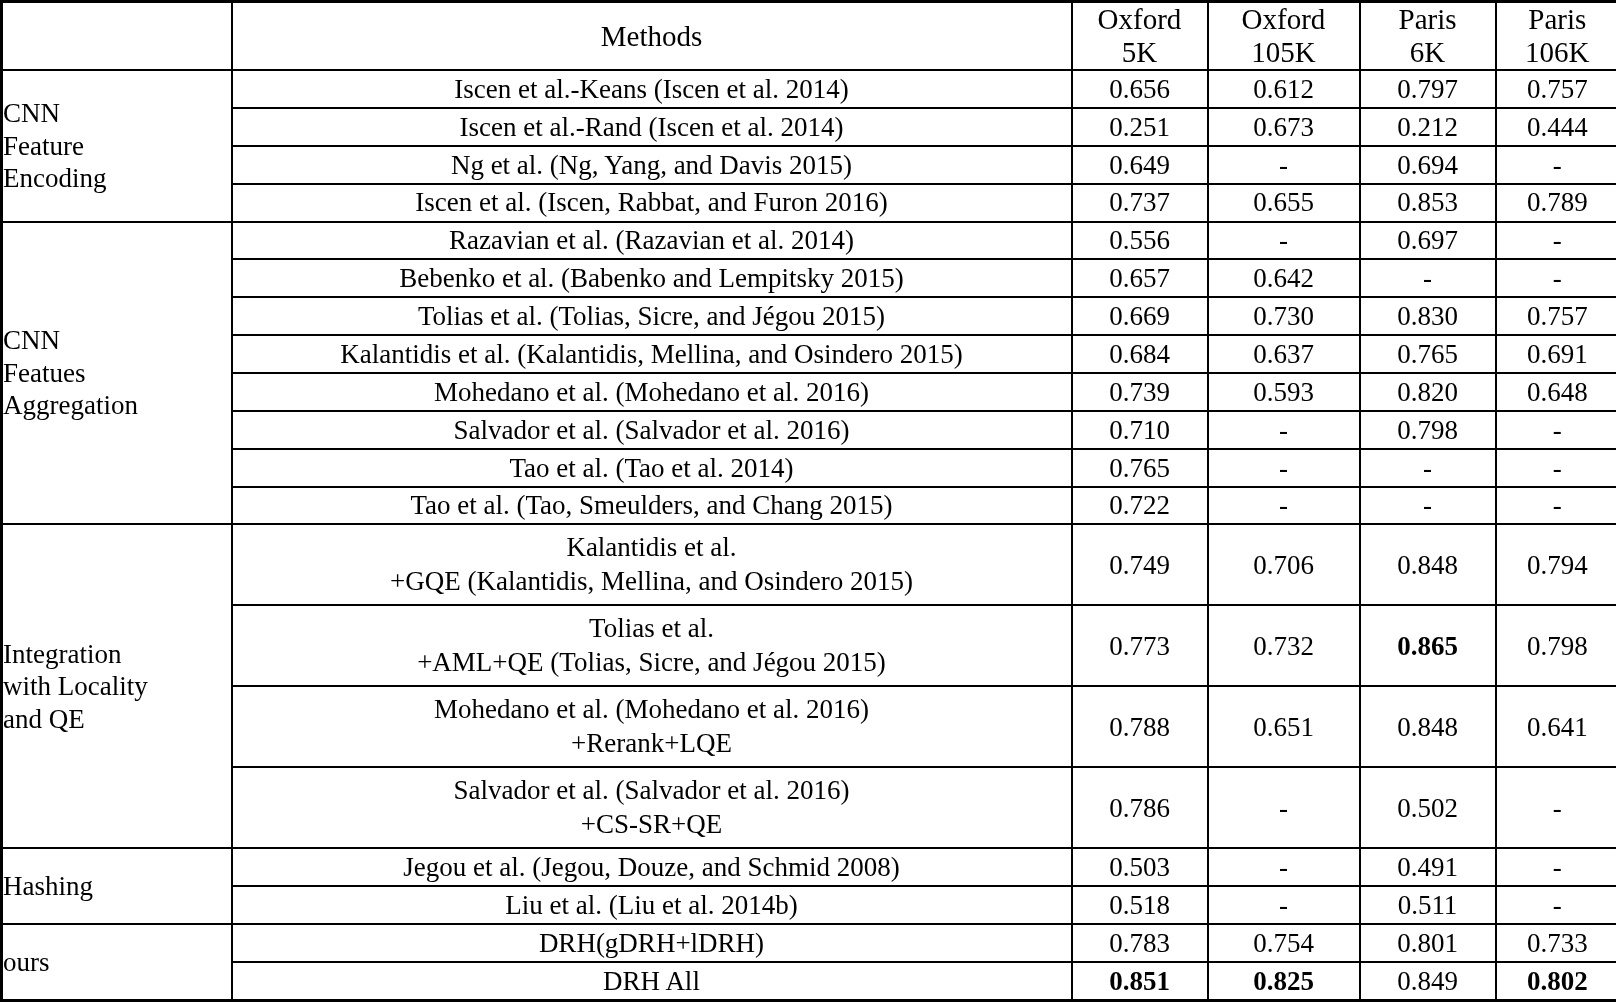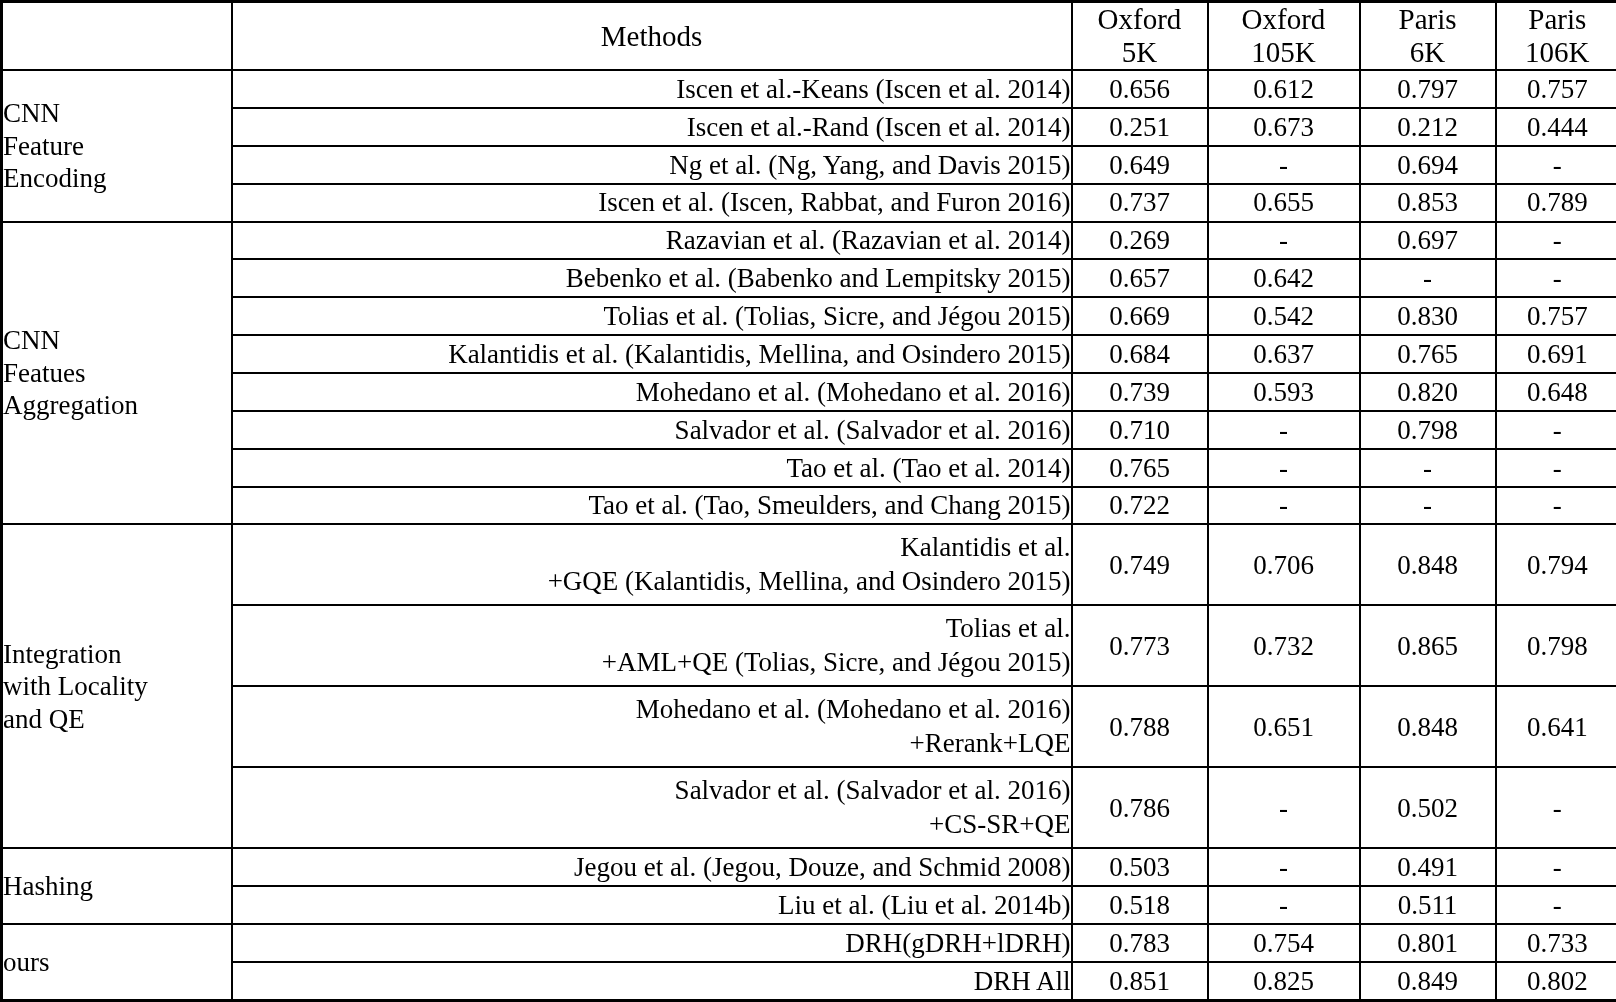--- a/index.html
+++ b/index.html
@@ -54,36 +54,36 @@
   th.hdr-blank { border-right: 2px solid #000; }
 
   td.group {
     text-align: left;
     padding-left: 10px;
     font-size: 27px;
     line-height: 1.2;
     vertical-align: middle;
   }
   td.method {
-    text-align: right;
+    text-align: center;
     padding-left: 14px;
     padding-right: 4px;
     white-space: nowrap;
     overflow: visible;
   }
   td.method.two-line {
     white-space: normal;
     line-height: 1.24;
     margin-left: 38px;
   }
   td.val {
     text-align: center;
   }
   td.val.bold {
-    font-weight: normal;
+    font-weight: bold;
   }
   .gl { display: block; }
 </style>
 </head>
 <body>
 
 <div id="table-wrap">
   <table class="results">
     <colgroup>
       <col class="col-group">
@@ -159,40 +159,40 @@
         </tr>
         <tr>
           <td class="group" rowspan="8">
             <span class="gl">CNN</span>
             <span class="gl">Featues</span>
             <span class="gl">Aggregation</span>
           </td>
           <td class="method">
             <span class="gl">Razavian et al. (Razavian et al. 2014)</span>
           </td>
-          <td class="val">0.269</td>
+          <td class="val">0.556</td>
           <td class="val">-</td>
           <td class="val">0.697</td>
           <td class="val">-</td>
         </tr>
         <tr>
           <td class="method">
             <span class="gl">Bebenko et al. (Babenko and Lempitsky 2015)</span>
           </td>
           <td class="val">0.657</td>
           <td class="val">0.642</td>
           <td class="val">-</td>
           <td class="val">-</td>
         </tr>
         <tr>
           <td class="method">
             <span class="gl">Tolias et al. (Tolias, Sicre, and Jégou 2015)</span>
           </td>
           <td class="val">0.669</td>
-          <td class="val">0.542</td>
+          <td class="val">0.730</td>
           <td class="val">0.830</td>
           <td class="val">0.757</td>
         </tr>
         <tr>
           <td class="method">
             <span class="gl">Kalantidis et al. (Kalantidis, Mellina, and Osindero 2015)</span>
           </td>
           <td class="val">0.684</td>
           <td class="val">0.637</td>
           <td class="val">0.765</td>

